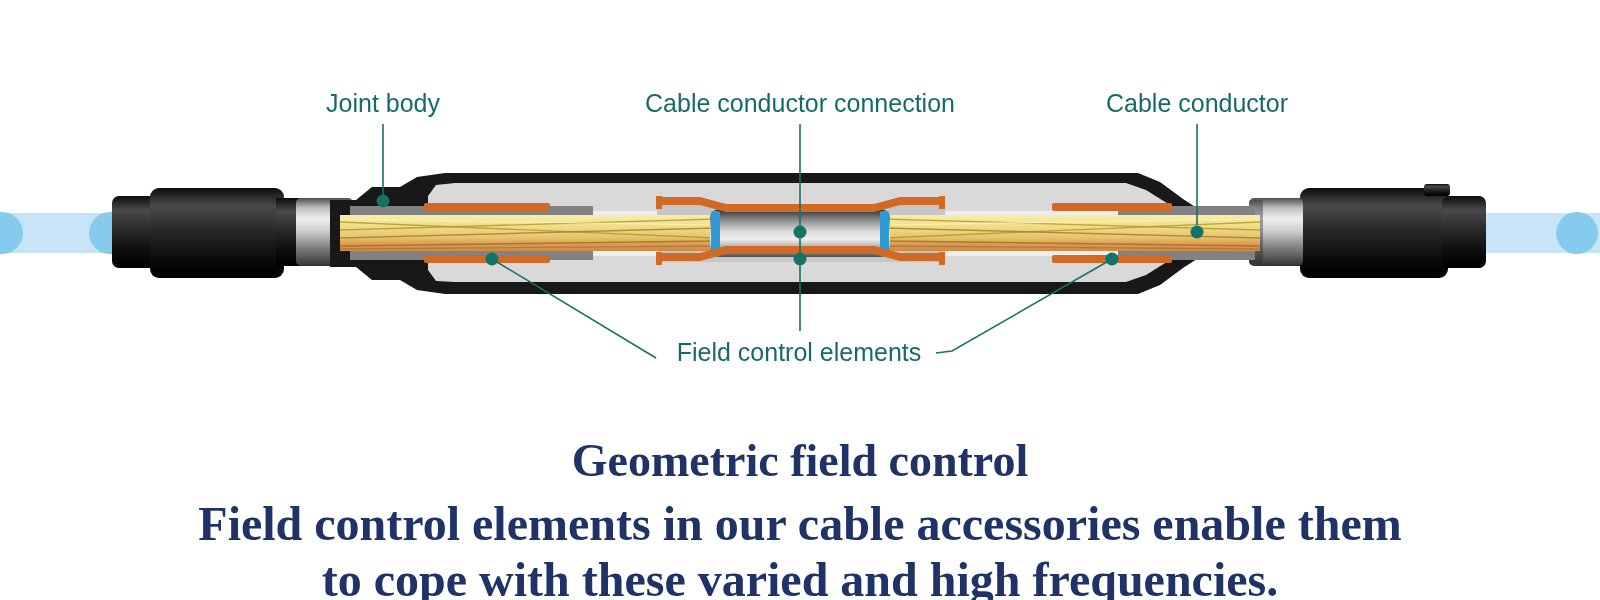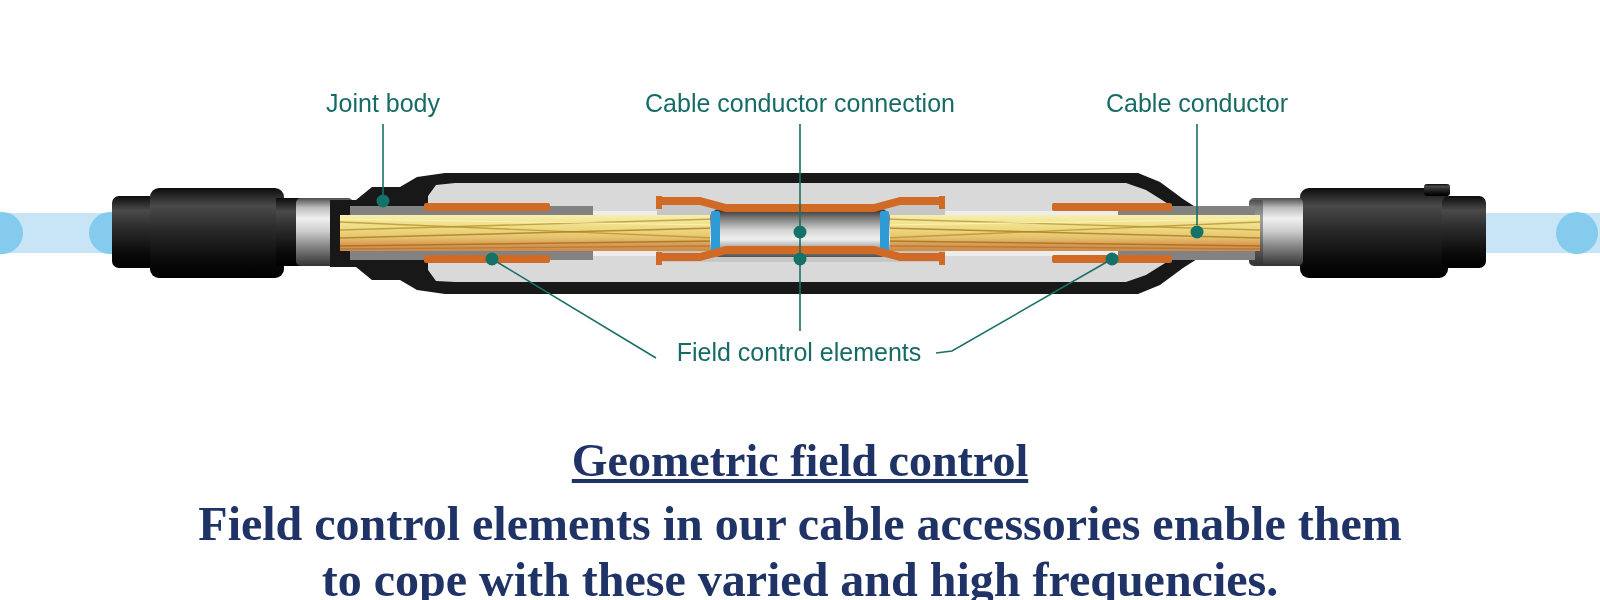--- a/index.html
+++ b/index.html
@@ -3,21 +3,21 @@
 <meta charset="utf-8">
 <style>
   html,body{margin:0;padding:0;background:#ffffff;}
   #stage{position:relative;width:1600px;height:600px;overflow:hidden;background:#ffffff;
          font-family:"Liberation Sans",sans-serif;}
   #diagram-svg{position:absolute;left:0;top:0;}
   .lbl{font-family:"Liberation Sans",sans-serif;font-size:25px;}
   .leader{fill:none;stroke-width:1.6px;}
   #caption{position:absolute;left:0;top:434px;width:1600px;text-align:center;
            font-family:"Liberation Serif",serif;color:#1f3366;}
-  #caption-title{font-size:46px;font-weight:bold;line-height:54px;margin:0 0 8px 0;text-decoration:underline;}
+  #caption-title{font-size:46px;font-weight:bold;line-height:54px;margin:0 0 8px 0;}
   .caption-line{font-size:48px;font-weight:bold;line-height:56px;}
 </style>
 </head>
 <body>
 
 <div id="stage">
 
   <svg id="diagram-svg" width="1600" height="420" viewBox="0 0 1600 420">
     <defs>
       <linearGradient id="gradCable" x1="0" y1="0" x2="0" y2="1">

